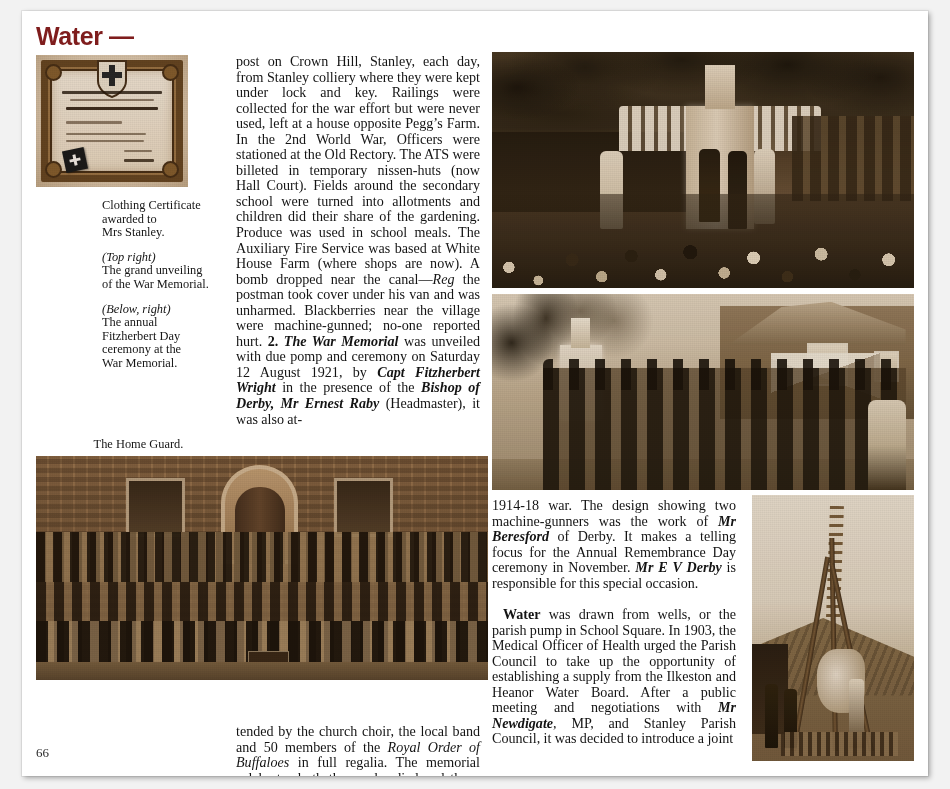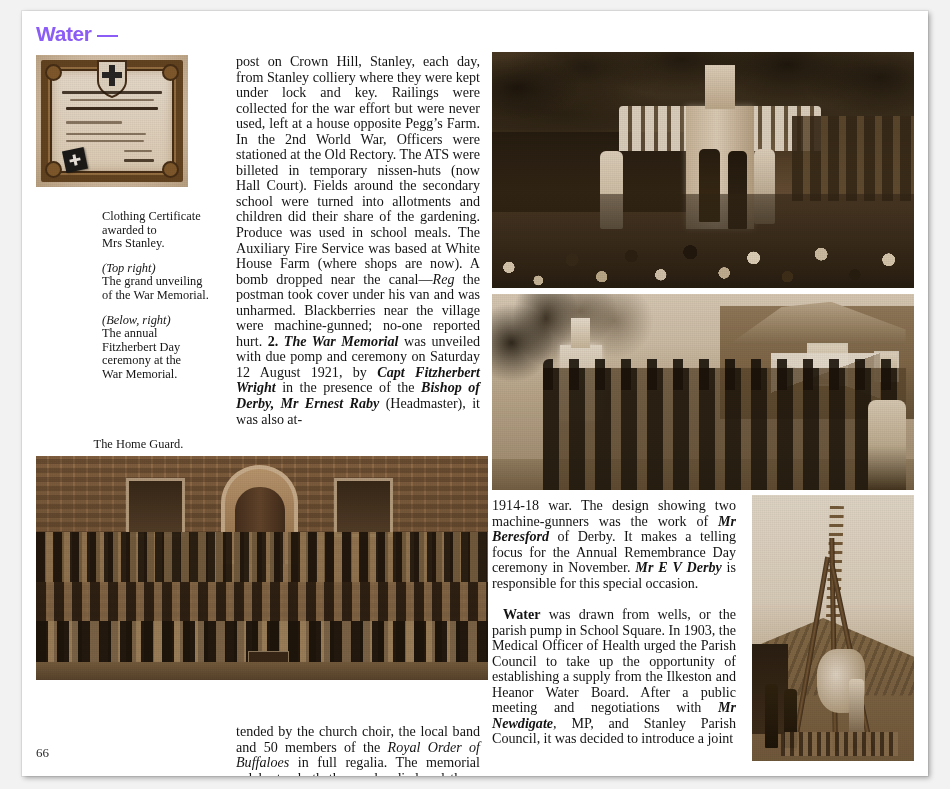--- a/index.html
+++ b/index.html
@@ -27,23 +27,23 @@
     overflow: hidden;
   }
 
   
   .running-head {
     position: absolute;
     left: 14px;
     top: 11px;
     font-family: "Liberation Sans", "DejaVu Sans", sans-serif;
     font-weight: bold;
-    font-size: 21px;
+    font-size: 25px;
     letter-spacing: -0.4px;
-    color: #8b5cf6;
+    color: #7f1d1d;
     white-space: nowrap;
   }
 
   
   .folio {
     position: absolute;
     left: 14px;
     bottom: 15px;
     font-family: "Liberation Serif", serif;
     font-size: 13px;
@@ -460,21 +460,21 @@
       <div class="cert-script" style="left:30px; top:78px; width:80px;"></div>
       <div class="cert-script" style="left:30px; top:85px; width:78px;"></div>
       <div class="cert-script" style="left:88px; top:95px; width:28px;"></div>
       <div class="cert-line" style="left:88px; top:104px; width:30px; height:3px; background:rgba(50,33,15,.8);"></div>
       <div class="cert-seal"></div>
       <div class="sepia"></div>
       <div class="grain"></div>
     </div>
   </div>
 
-  <div class="caption-block" style="left:80px; top:199px; width:150px;">
+  <div class="caption-block" style="left:80px; top:188px; width:150px;">
     <p class="cap">
       <span>Clothing Certificate</span><br>
       <span>awarded to</span><br>
       <span>Mrs Stanley.</span>
     </p>
     <p class="cap">
       <span class="cap-lead">(Top right)</span>
       <span>The grand unveiling</span><br>
       <span>of the War Memorial.</span>
     </p>

